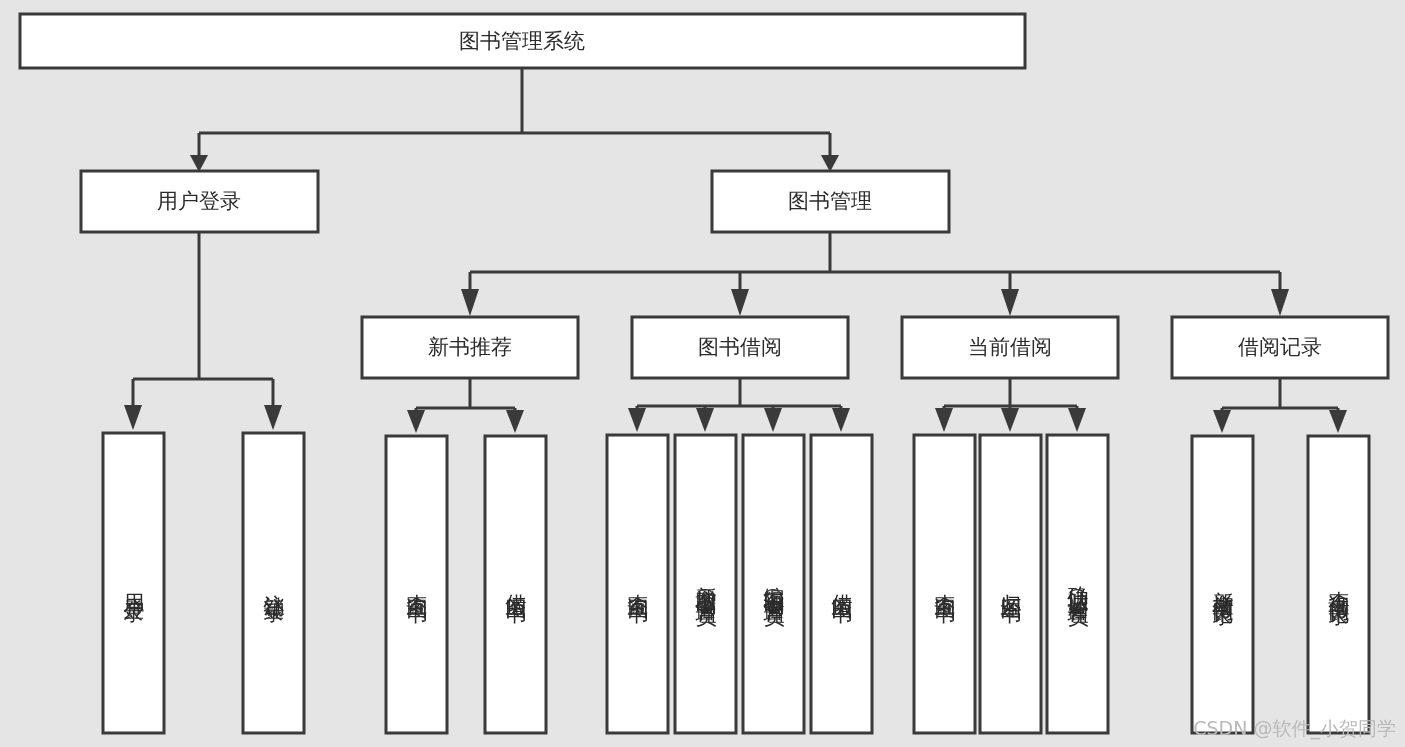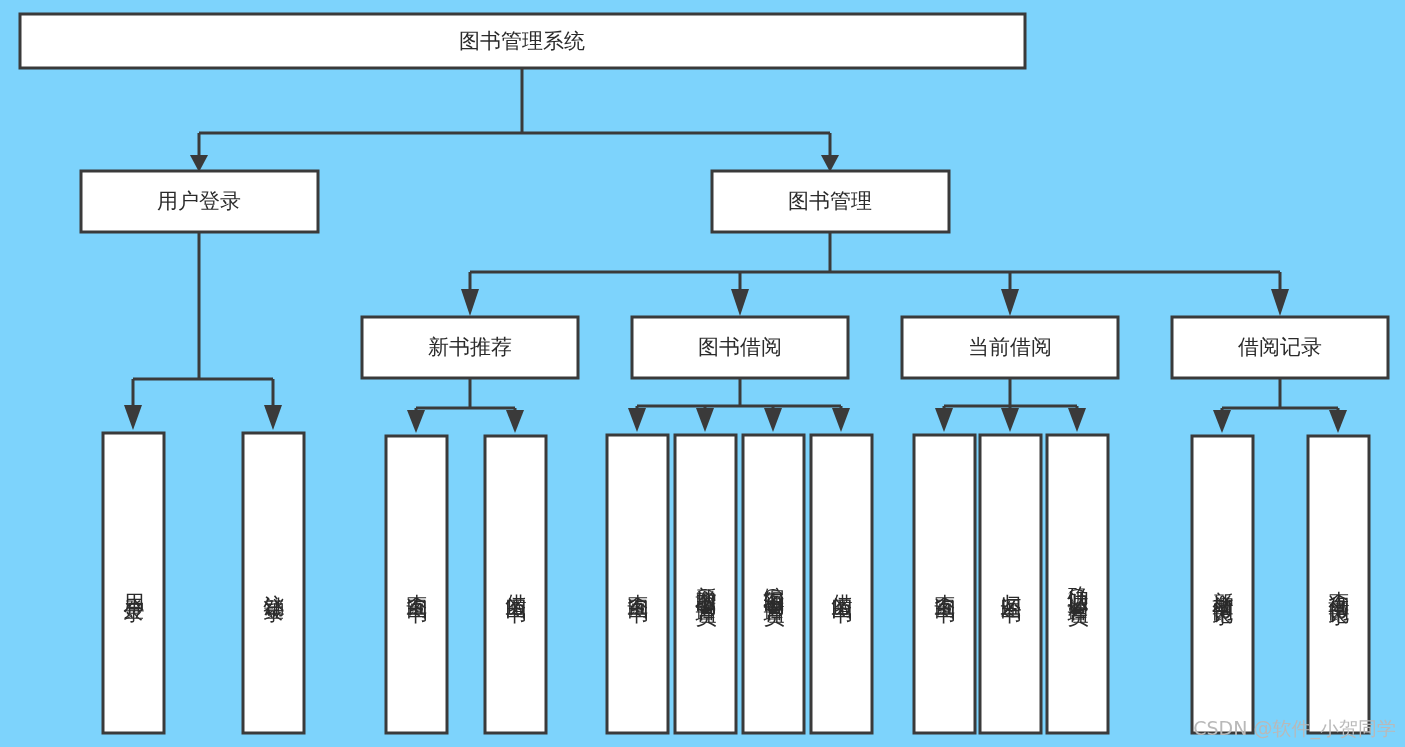--- a/index.html
+++ b/index.html
@@ -10,21 +10,21 @@
   body {
     width: 1405px;
     height: 747px;
     font-family: "DejaVu Sans", "Liberation Sans", sans-serif;
     overflow: hidden;
   }
   #diagram-root {
     position: relative;
     width: 1405px;
     height: 747px;
-    background: #7dd3fc;
+    background: #e5e5e5;
   }
   svg.diagram-canvas {
     position: absolute;
     left: 0;
     top: 0;
     width: 1405px;
     height: 747px;
   }
   .node-box {
     fill: #ffffff;

